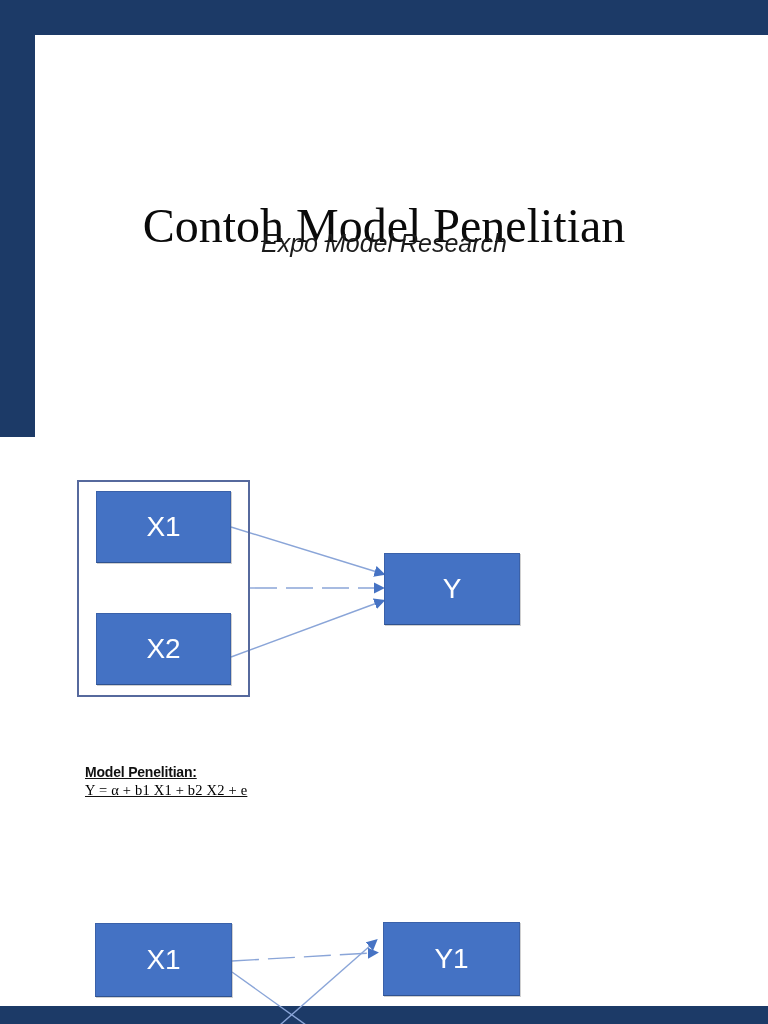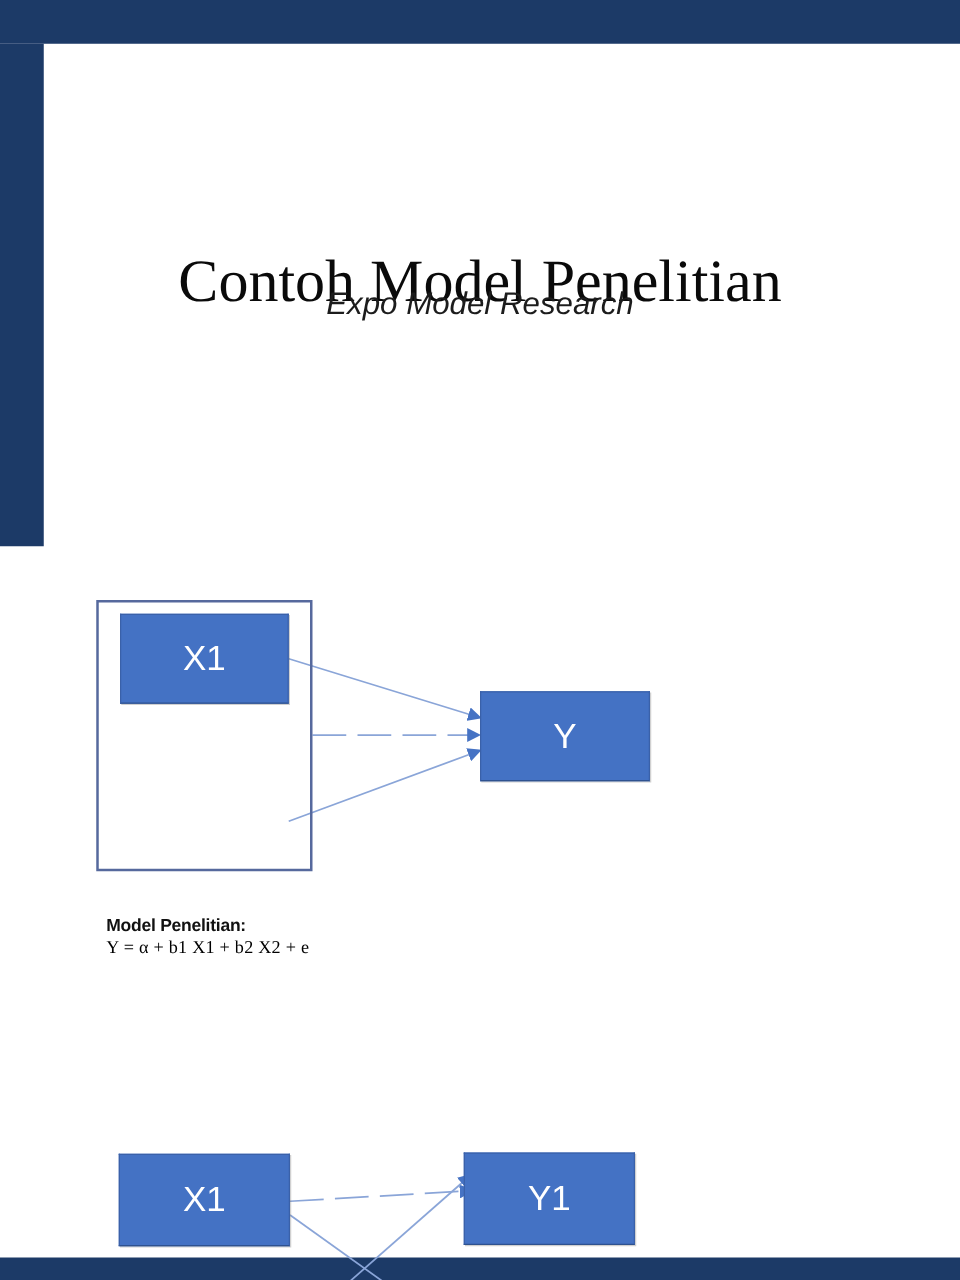--- a/index.html
+++ b/index.html
@@ -49,37 +49,37 @@
     position: absolute;
     left: 77px; top: 480px; width: 173px; height: 217px;
     border: 2px solid var(--group-border, #56699d);
     box-sizing: border-box;
     background: transparent;
   }
   .n-x1a { left: 96px;  top: 491px; width: 135px; height: 72px; }
   .n-x2a { left: 96px;  top: 613px; width: 135px; height: 72px; }
   .n-y   { left: 384px; top: 553px; width: 136px; height: 72px; }
   .n-x1b { left: 95px;  top: 923px; width: 137px; height: 74px; }
-  .n-y1  { left: 371px; top: 922px; width: 137px; height: 74px; }
+  .n-y1  { left: 383px; top: 922px; width: 137px; height: 74px; }
 
   
   svg.connectors {
     position: absolute; left: 0; top: 0; width: 768px; height: 1024px;
     pointer-events: none;
   }
   svg.connectors line {
     stroke: var(--connector, #8aa5d8);
     stroke-width: 1.4;
     fill: none;
   }
   svg.connectors line.dashed { stroke-dasharray: 27 9; }
   .arrowhead-shape { fill: var(--arrowhead, #4472c4); }
 
   
-  .notes { position: absolute; left: 85px; top: 732px; color: #111111; }
+  .notes { position: absolute; left: 85px; top: 764px; color: #111111; text-decoration: underline; }
   .notes-heading {
     font-size: 14px; font-weight: 700; letter-spacing: -0.2px;
     margin: 0 0 2px 0;
   }
   .notes-formula {
     font-family: "Liberation Serif", serif;
     font-size: 14.5px; font-weight: 400; color: #000000;
     margin: 0; letter-spacing: 0.2px;
   }
 </style>
@@ -108,20 +108,23 @@
 
     <line class="dashed" x1="232" y1="961" x2="370" y2="953" marker-end="url(#arr)"></line>
     <line x1="232" y1="972" x2="306" y2="1025"></line>
     <line x1="280" y1="1025" x2="371" y2="945" marker-end="url(#arr)"></line>
   </svg>
 
   <div class="group-rect"></div>
   <div class="node n-x1a">
     <span>X1</span>
   </div>
+  <div class="node n-x2a">
+    <span>X2</span>
+  </div>
   <div class="node n-y">
     <span>Y</span>
   </div>
 
   <div class="notes">
     <p class="notes-heading">Model Penelitian:</p>
     <p class="notes-formula">Y = α + b1 X1 + b2 X2 + e</p>
   </div>
 
   <div class="node n-x1b">

